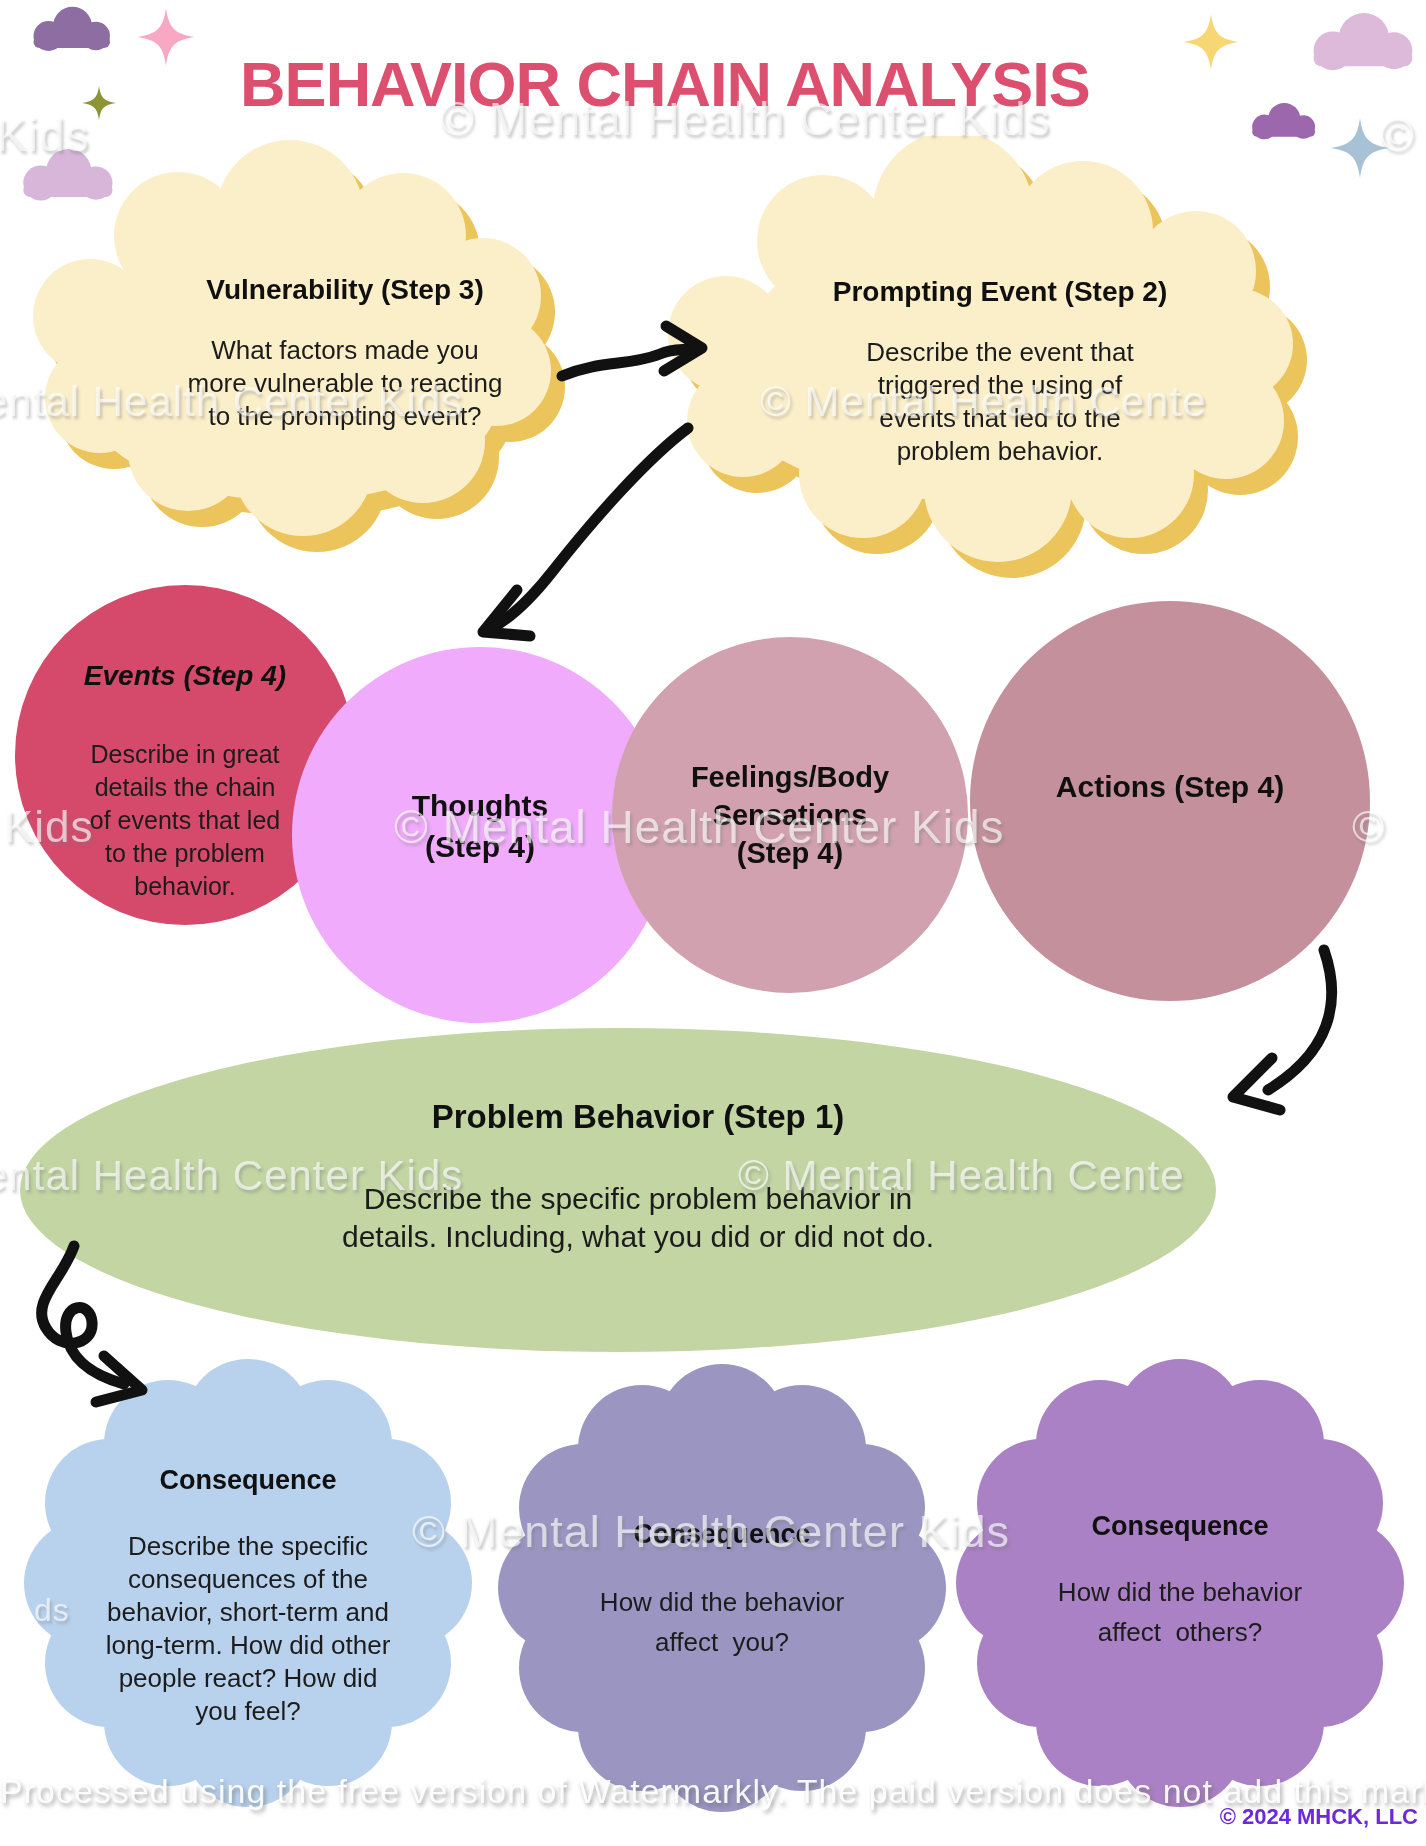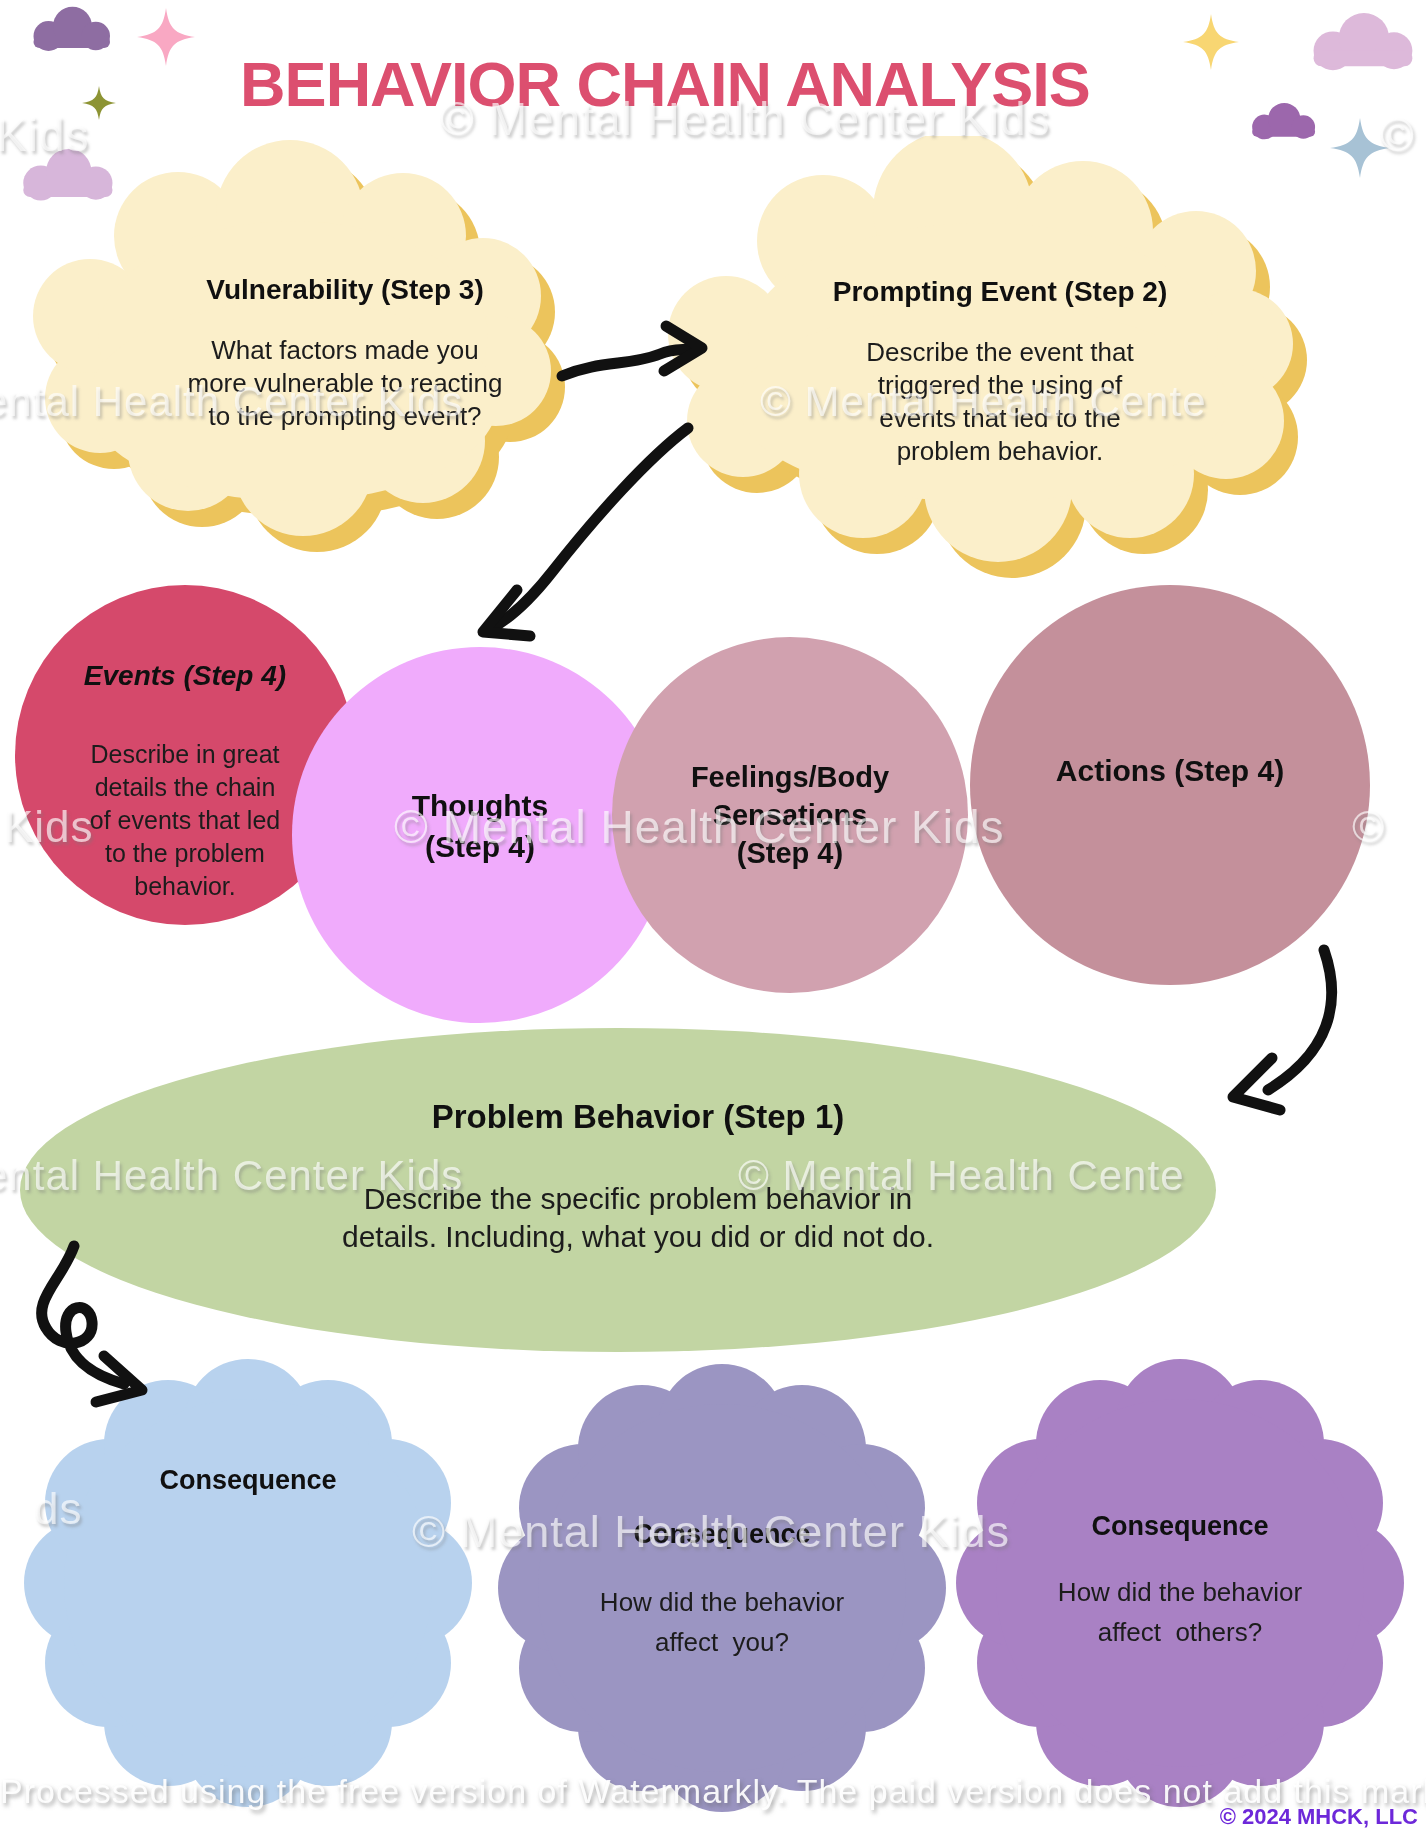--- a/index.html
+++ b/index.html
@@ -15,21 +15,21 @@
   .cloud-text .b{font-size:26px;line-height:33px;margin-top:26px;}
   .circle{position:absolute;border-radius:50%;display:flex;flex-direction:column;
           align-items:center;justify-content:center;text-align:center;}
   #events-circle{left:15px;top:585px;width:340px;height:340px;padding-top:0;}
   #events-circle .t{font-size:28px;line-height:38px;margin-top:50px;margin-bottom:22px;font-style:italic;}
   #events-circle .b{font-size:25px;line-height:33px;margin-top:21px;}
   #thoughts-circle{left:292px;top:647px;width:376px;height:376px;padding-bottom:18px;box-sizing:border-box;}
   #thoughts-circle .t{font-size:30px;line-height:41px;}
   #feelings-circle{left:612px;top:637px;width:356px;height:356px;}
   #feelings-circle .t{font-size:29px;line-height:38px;}
-  #actions-circle{left:970px;top:585px;width:400px;height:400px;padding-bottom:28px;box-sizing:border-box;}
+  #actions-circle{left:970px;top:601px;width:400px;height:400px;padding-bottom:28px;box-sizing:border-box;}
   #actions-circle .t{font-size:30px;line-height:40px;}
   #problem-ellipse{position:absolute;left:20px;top:1028px;width:1196px;height:324px;border-radius:50%;}
   #problem-text{position:absolute;left:20px;top:1094px;width:1196px;text-align:center;padding-left:40px;box-sizing:border-box;}
   #problem-text .t{font-size:33px;line-height:46px;}
   #problem-text .b{font-size:30px;line-height:38px;margin-top:40px;}
   .flower-svg{position:absolute;}
   .flower-text{position:absolute;width:470px;text-align:center;}
   .flower-text .t{font-size:27px;line-height:36px;}
   #flower-text-1{left:13px;top:1462px;}
   #flower-text-1 .b{font-size:26px;line-height:33px;margin-top:32px;}
@@ -192,20 +192,26 @@
         <circle cx="-139" cy="-80" r="64"></circle>
         <circle cx="-80" cy="-139" r="64"></circle>
       <circle cx="0" cy="-160" r="64"></circle>
         <circle cx="80" cy="-139" r="64"></circle>
         <circle cx="139" cy="-80" r="64"></circle>
       <circle cx="0" cy="0" r="184"></circle>
     </g>
   </svg>
   <div class="flower-text" id="flower-text-1">
     <div class="t">Consequence</div>
+    <div class="b">Describe the specific
+consequences of the
+behavior, short-term and
+long-term. How did other
+people react? How did
+you feel?</div>
   </div>
 
   <svg class="flower-svg" style="left:487px;top:1353px" width="470" height="470" viewBox="-235 -235 470 470">
     <g fill="#9b95c2">
       <circle cx="160" cy="0" r="64"></circle>
         <circle cx="139" cy="80" r="64"></circle>
         <circle cx="80" cy="139" r="64"></circle>
       <circle cx="0" cy="160" r="64"></circle>
         <circle cx="-80" cy="139" r="64"></circle>
         <circle cx="-139" cy="80" r="64"></circle>
@@ -267,19 +273,19 @@
   <span class="wm" style="left:-16px;top:378px;font-size:42px">ental Health Center Kids</span>
   <span class="wm" style="left:760px;top:378px;font-size:42px">© Mental Health Cente</span>
 
   <span class="wm" style="left:4px;top:802px;font-size:44px">Kids</span>
   <span class="wm" style="left:394px;top:800px;font-size:46px">© Mental Health Center Kids</span>
   <span class="wm" style="left:1352px;top:802px;font-size:44px">©</span>
 
   <span class="wm" style="left:-16px;top:1152px;font-size:42px">ental Health Center Kids</span>
   <span class="wm" style="left:738px;top:1152px;font-size:42px">© Mental Health Cente</span>
 
-  <span class="wm" style="left:34px;top:1484px;font-size:44px">ds</span>
+  <span class="wm" style="left:34px;top:1592px;font-size:32px">ds</span>
   <span class="wm" style="left:412px;top:1506px;font-size:45px">© Mental Health Center Kids</span>
 
   <div class="wm" id="wm-processed">Processed using the free version of Watermarkly. The paid version does not add this mark.</div>
   <div id="footer-copyright">© 2024 MHCK, LLC</div>
 
 </div>
 
 </body></html>

